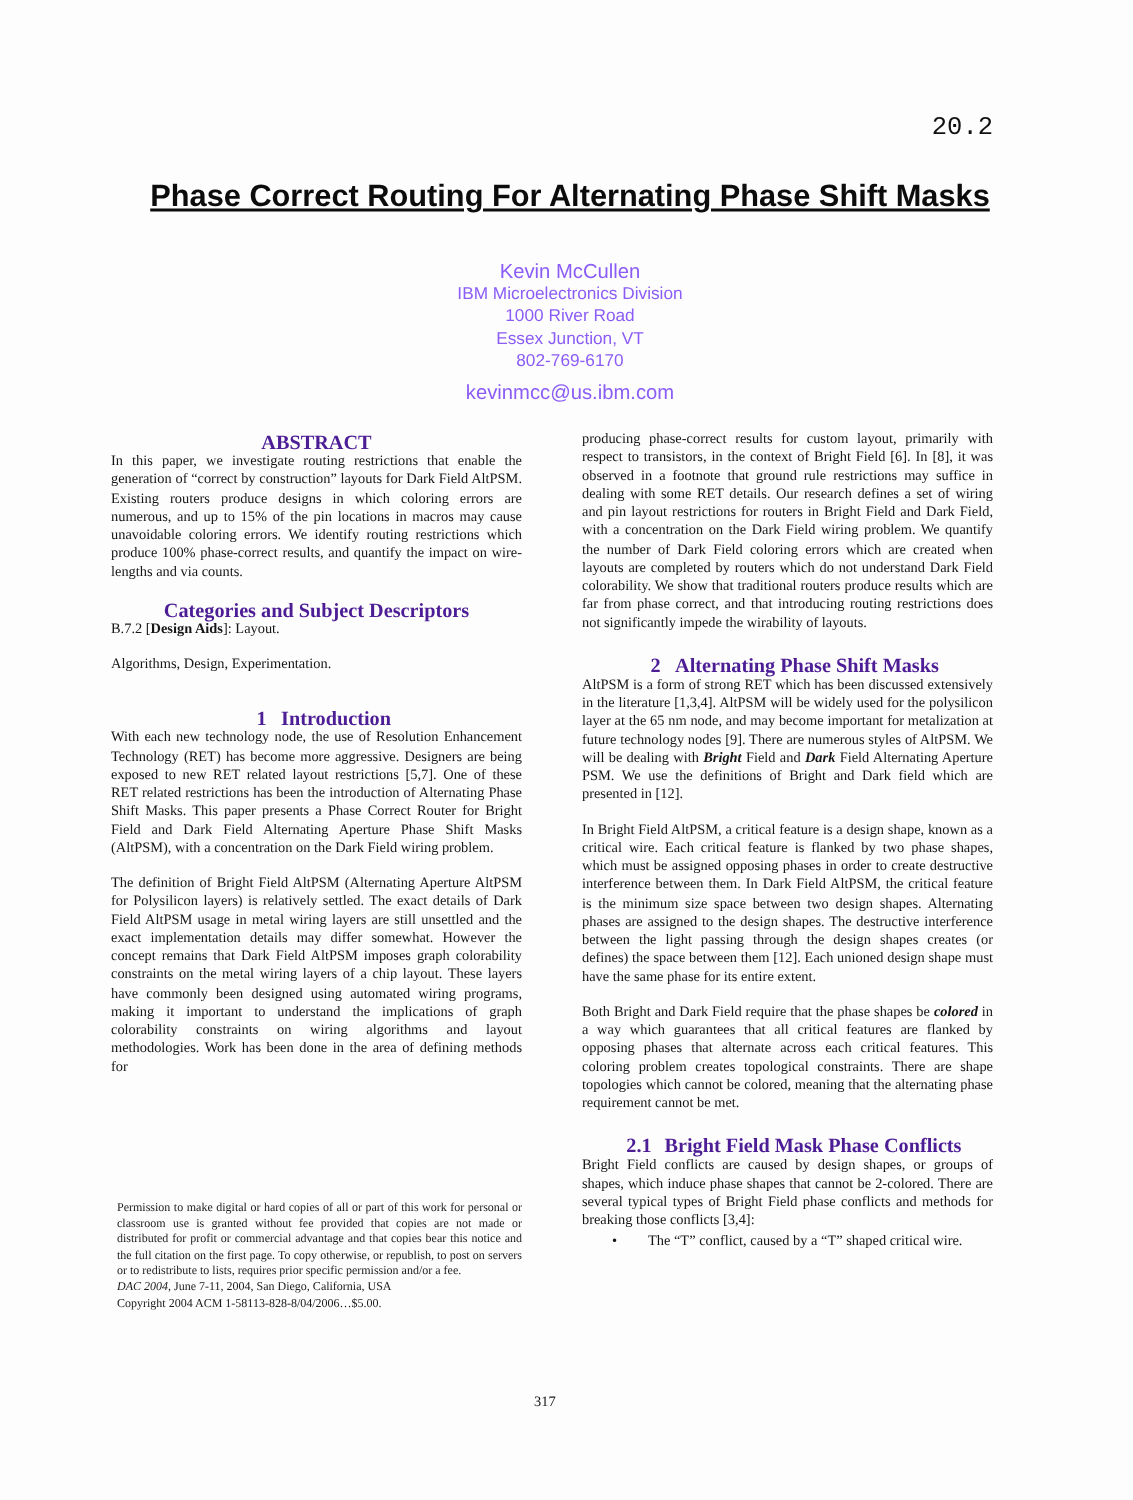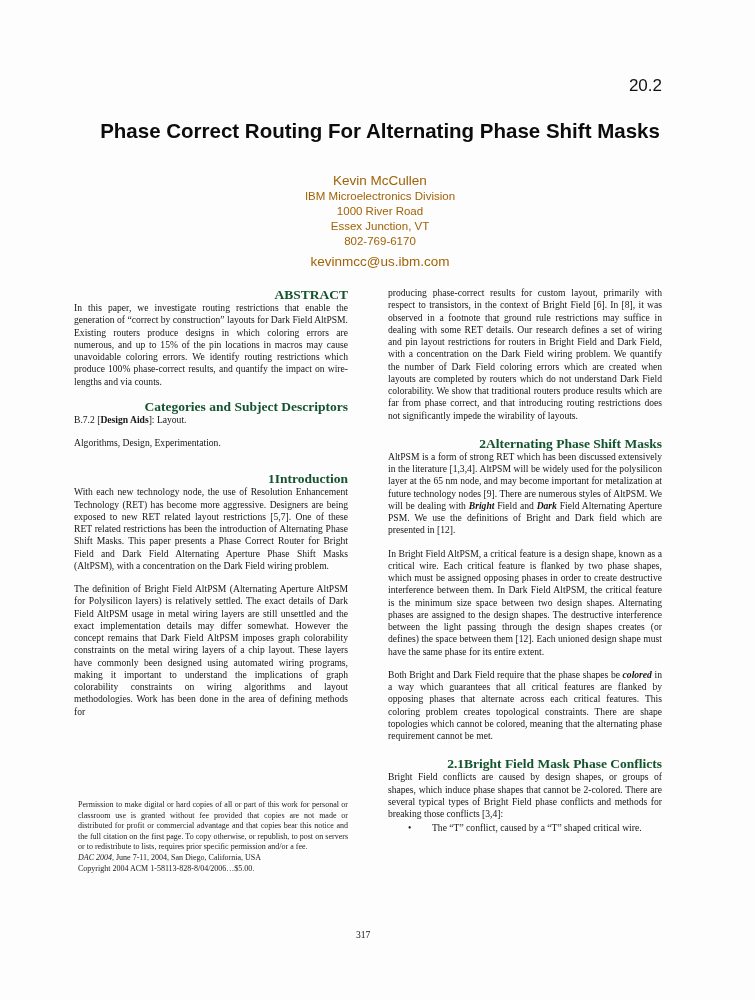--- a/index.html
+++ b/index.html
@@ -1,27 +1,27 @@
 <!DOCTYPE html>
 <html><head>
 <meta charset="utf-8">
 <style>
   html, body { margin: 0; padding: 0; background: #ffffff; }
   body { width: 755px; height: 1000px; position: relative; overflow: hidden; color: #111; }
   .page { position: absolute; left: 0; top: 0; width: 755px; height: 1000px; background: #fdfdfd; }
-  .session-num { position: absolute; right: 93px; top: 76px; font-family: Liberation Sans, sans-serif; font-size: 17px; color: #111; }
-  .title { position: absolute; left: 90px; width: 580px; top: 118px; text-align: center; font-family: "Liberation Sans", sans-serif; font-weight: bold; font-size: 20.5px; line-height: 25px; color: #0c0c0c; }
-  .authorblock { position: absolute; left: 230px; width: 300px; top: 172px; text-align: center; font-family: "Liberation Sans", sans-serif; color: #a16207; }
+  .session-num { position: absolute; right: 93px; top: 76px; font-family: Liberation Mono, monospace; font-size: 17px; color: #111; }
+  .title { position: absolute; left: 90px; width: 580px; top: 118px; text-align: center; font-family: "Liberation Sans", sans-serif; font-weight: bold; font-size: 20.5px; line-height: 25px; color: #0c0c0c; text-decoration: underline; }
+  .authorblock { position: absolute; left: 230px; width: 300px; top: 172px; text-align: center; font-family: "Liberation Sans", sans-serif; color: #8b5cf6; }
   .author-name { font-size: 13.5px; line-height: 17px; }
   .author-line { font-size: 11.5px; line-height: 15px; }
   .author-email { font-size: 13.5px; line-height: 17px; margin-top: 4px; }
   .col { position: absolute; font-family: "Liberation Serif", serif; font-size: 9.6px; line-height: 12.25px; color: #151515; text-align: justify; }
   .col-left { left: 74px; width: 274px; top: 287px; }
   .col-right { left: 388px; width: 274px; top: 287px; }
-  .h1 { font-family: "Liberation Serif", serif; font-weight: bold; font-size: 13.5px; line-height: 15px; margin: 0; color: #14532d; text-align: right; }
+  .h1 { font-family: "Liberation Serif", serif; font-weight: bold; font-size: 13.5px; line-height: 15px; margin: 0; color: #4c1d95; text-align: center; }
   .h1 .num { display: inline-block; width: 26px; }
   .p { margin: 0; }
   .gap { height: 11px; }
   .footnote { position: absolute; left: 78px; width: 270px; top: 800px; font-family: "Liberation Serif", serif; font-size: 8px; line-height: 10.6px; text-align: justify; color: #1a1a1a; }
   .bullet { display: flex; margin-top: 2px; }
   .bullet .dot { width: 24px; padding-left: 20px; }
   .pagenum { position: absolute; left: 356px; top: 929px; font-family: "Liberation Serif", serif; font-size: 9.6px; color: #151515; }
   b.i { font-style: italic; }
 </style>
 </head>

